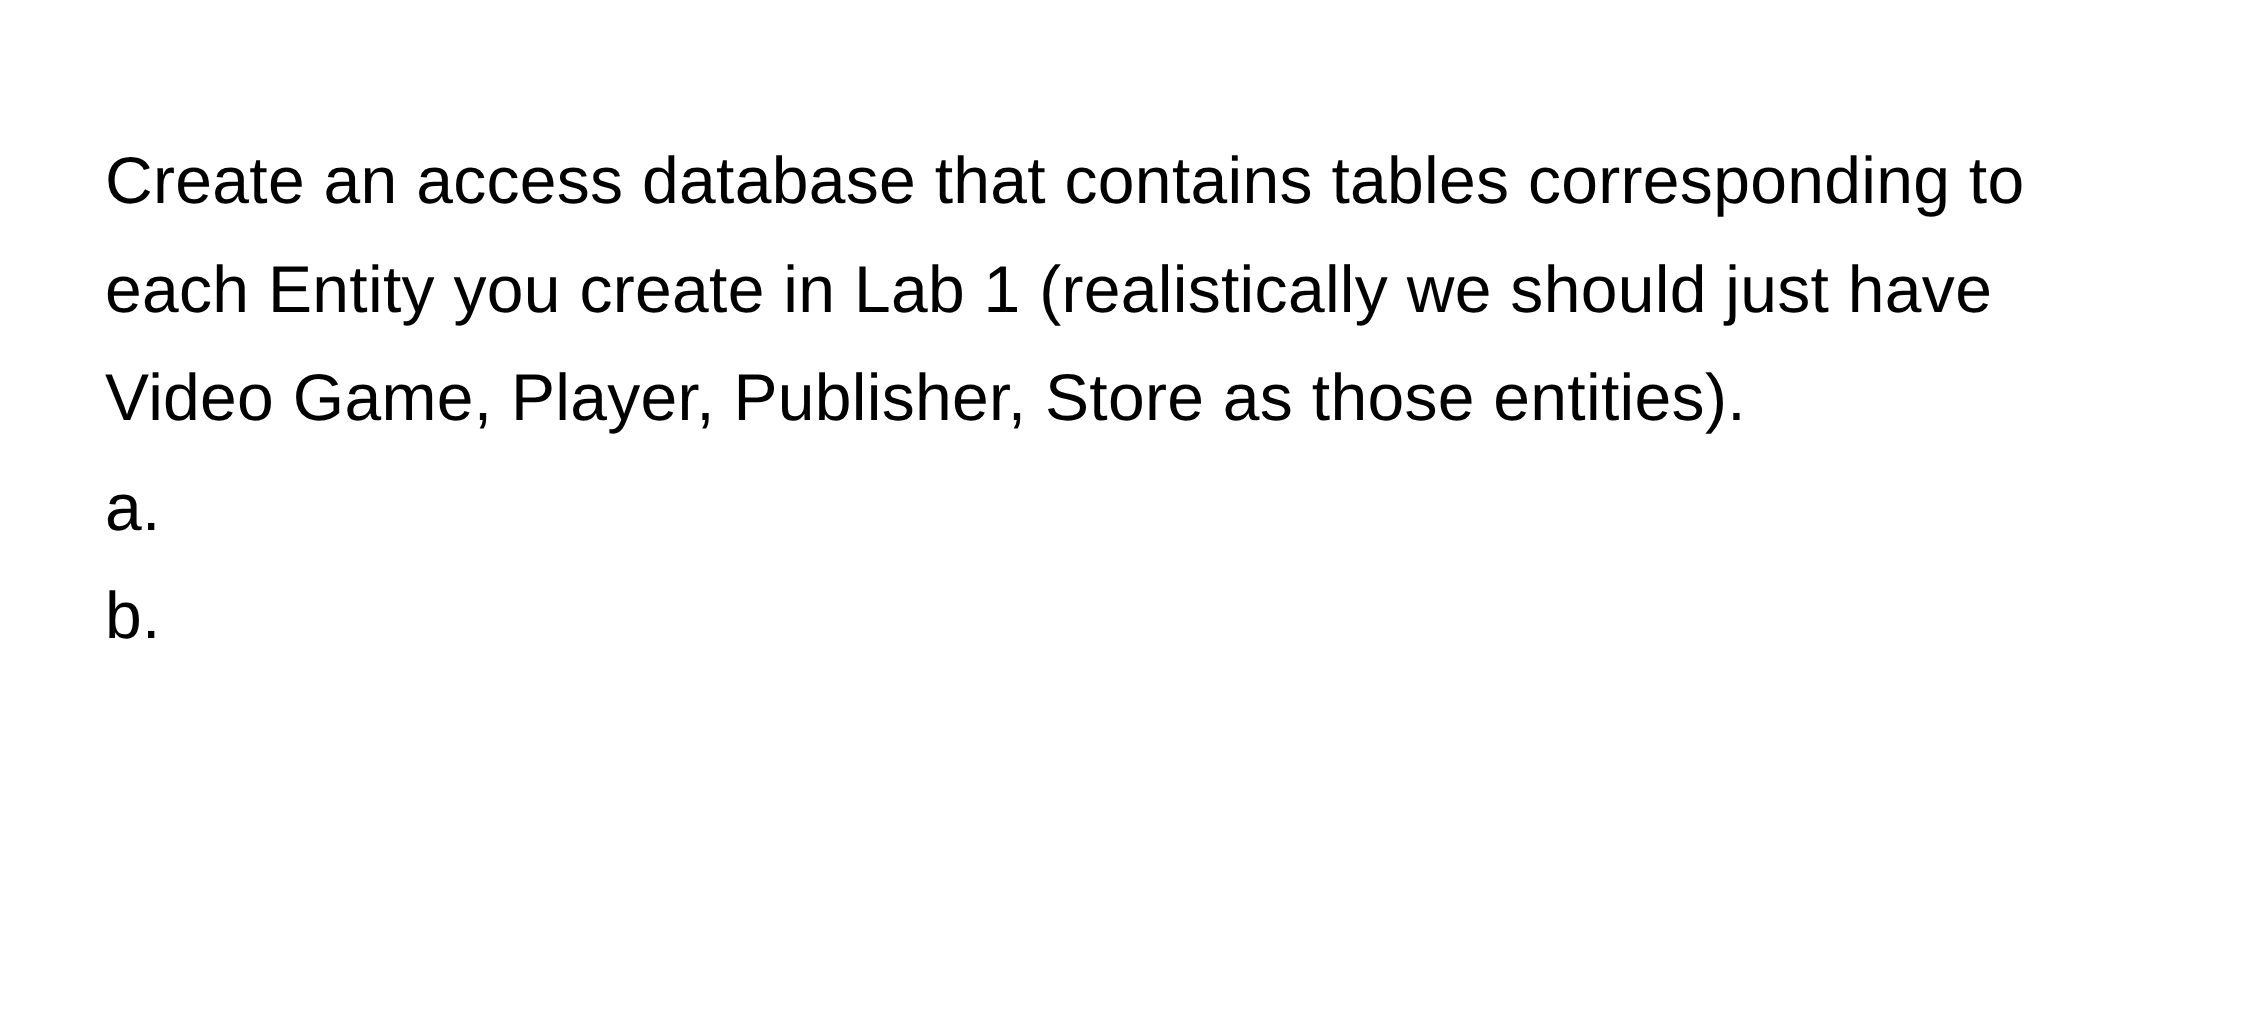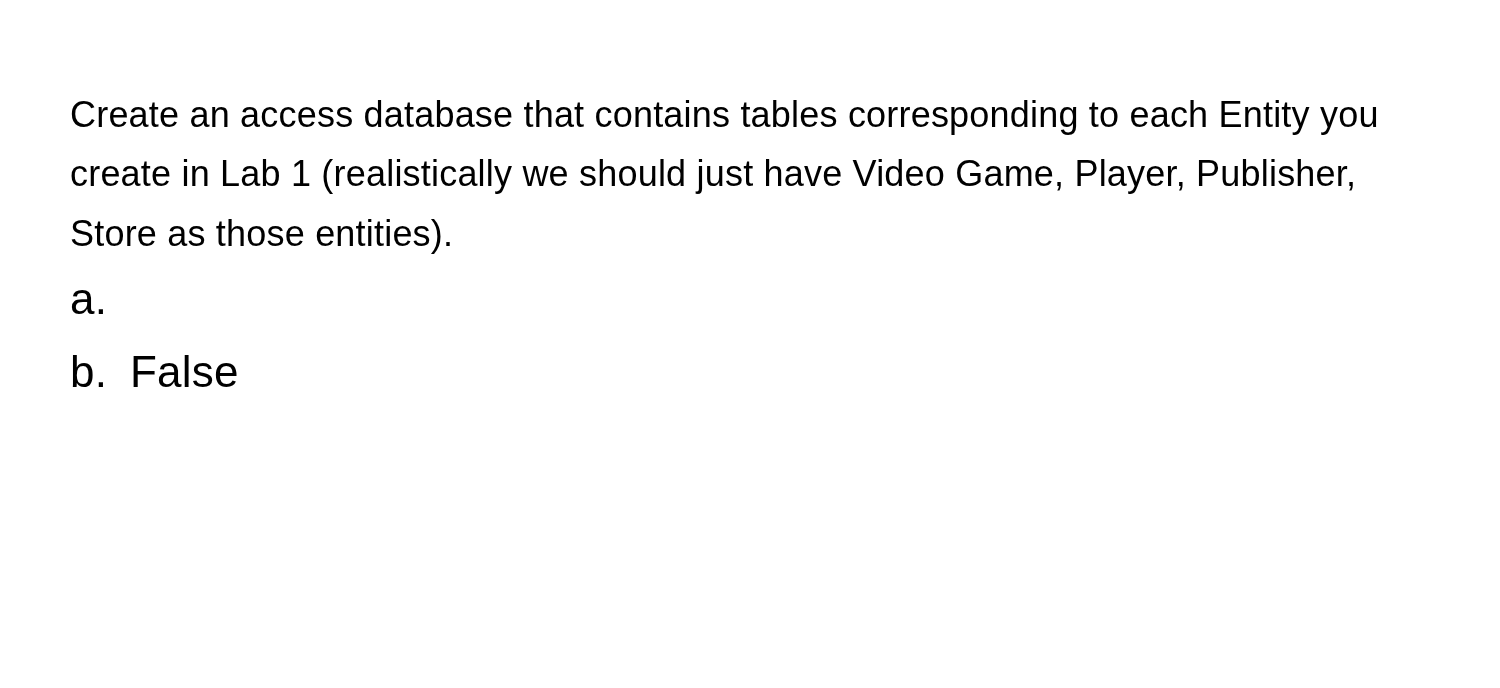--- a/index.html
+++ b/index.html
@@ -9,21 +9,21 @@
     }
     body {
       width: 1500px;
       height: 688px;
       background: #ffffff;
       font-family: -apple-system, BlinkMacSystemFont, "Segoe UI", Helvetica, Arial, sans-serif;
       padding: 85px 60px 60px 70px;
       color: #000000;
     }
     .question-text {
-      font-size: 36px;
+      font-size: 44px;
       line-height: 1.65;
       font-weight: 400;
       letter-spacing: 0.2px;
     }
     .options {
       margin-top: 0;
     }
     .option {
       font-size: 44px;
       line-height: 1.65;
@@ -39,15 +39,14 @@
 <body>
 
 <div class="question-text">Create an access database that contains tables corresponding to each Entity you create in Lab 1 (realistically we should just have Video Game, Player, Publisher, Store as those entities).</div>
 
 <div class="options">
   <div class="option">
     <span class="option-letter">a.</span>
   </div>
   <div class="option">
     <span class="option-letter">b.</span>
-    <span>False</span>
   </div>
 </div>
 
 </body></html>

